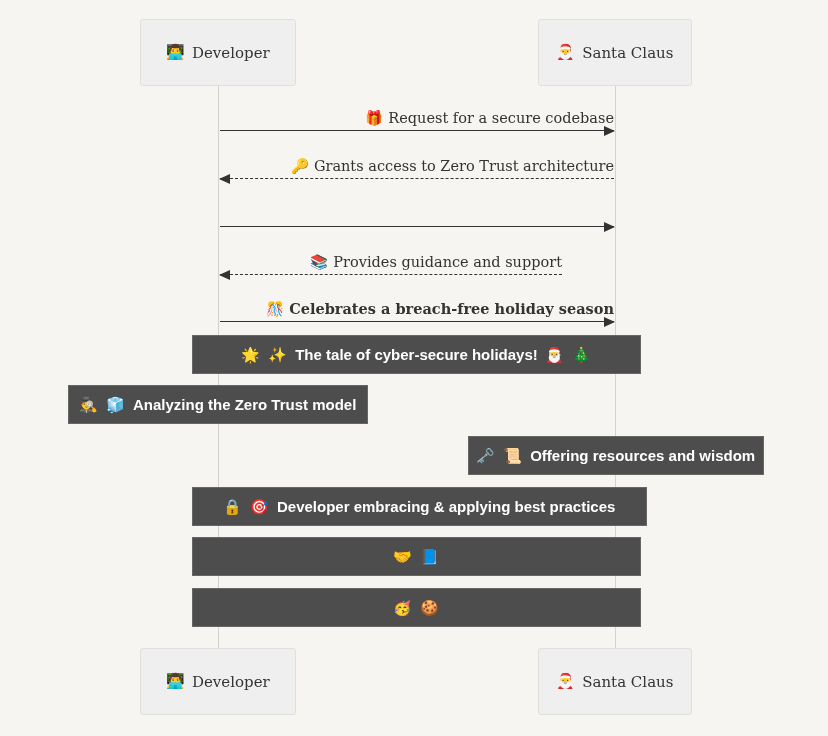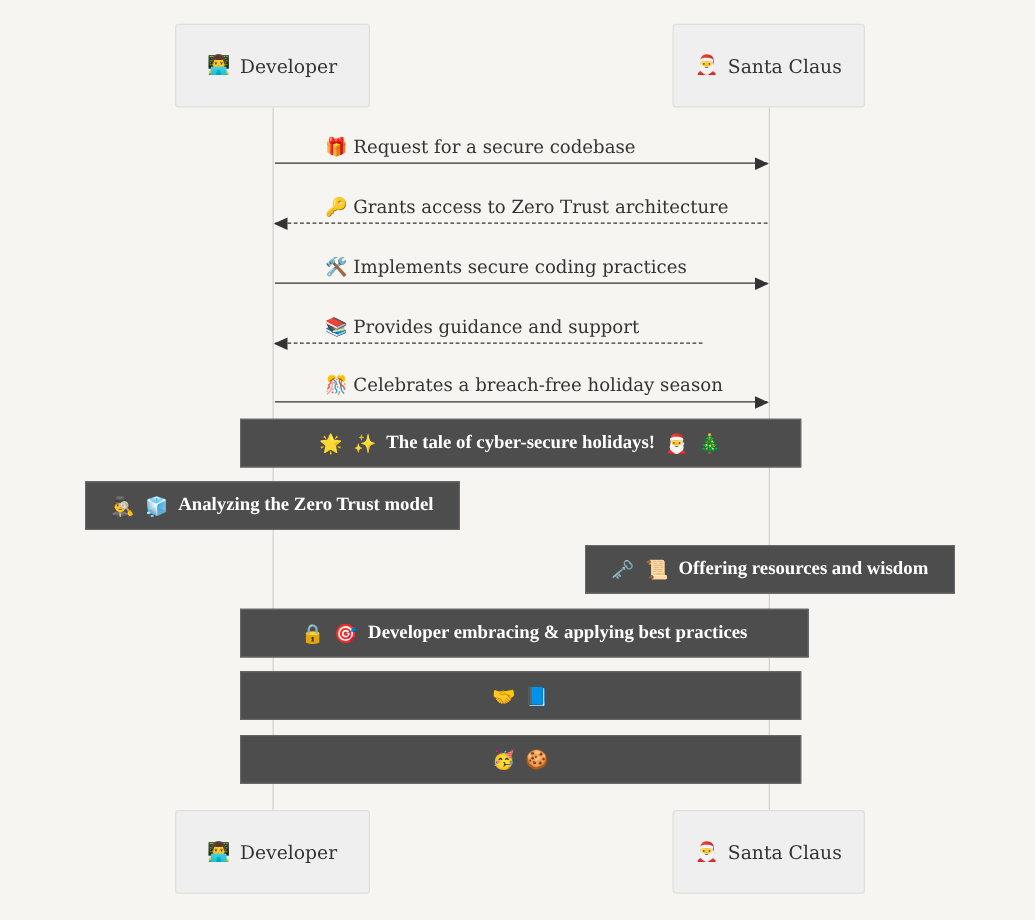--- a/index.html
+++ b/index.html
@@ -50,27 +50,26 @@
 
   
   .message {
     position: absolute;
     z-index: 2;
   }
   .msg-label {
     position: absolute;
     bottom: 4px;
     width: 100%;
-    text-align: left;
+    text-align: right;
     font-size: 14.5px;
     color: #333333;
     font-family: "DejaVu Serif", "Liberation Serif", serif;
     white-space: nowrap;
     line-height: 1.1;
-    margin-left: 40px;
   }
   .msg-label .m-emoji {
     font-family: "DejaVu Sans", sans-serif;
   }
   .msg-line {
     position: absolute;
     left: 0;
     bottom: 0;
     width: 100%;
     height: 0;
@@ -111,21 +110,21 @@
     font-weight: bold;
     font-family: "DejaVu Serif", "Liberation Serif", serif;
     white-space: nowrap;
     z-index: 4;
   }
   .note .n-emoji {
     font-family: "DejaVu Sans", sans-serif;
     font-weight: normal;
   }
   .note .n-text {
-    font-family: Liberation Serif, serif;
+    font-family: Liberation Sans, sans-serif;
   }
 </style>
 </head>
 <body>
 
 <div id="diagram">
     <div class="lifeline" style="left: 218px; top: 86px; height: 562px;"></div>
     <div class="lifeline" style="left: 615px; top: 86px; height: 562px;"></div>
     <div class="participant" style="left: 140px; top: 19px; width: 156px; height: 67px;">
       <span class="p-emoji">👨‍💻</span>
@@ -147,30 +146,29 @@
       <div class="msg-label"><span class="m-emoji">🎁 </span><span class="m-text">Request for a secure codebase</span></div>
       <div class="msg-line"></div>
       <div class="arrowhead right"></div>
     </div>
     <div class="message" style="left: 220px; top: 149px; width: 394px; height: 30px; text-decoration: underline;">
       <div class="msg-label"><span class="m-emoji">🔑 </span><span class="m-text">Grants access to Zero Trust architecture</span></div>
       <div class="msg-line dashed"></div>
       <div class="arrowhead left"></div>
     </div>
     <div class="message" style="left: 220px; top: 197px; width: 394px; height: 30px;">
-      <div class="msg-label"><span class="m-emoji">🛠️ </span><span class="m-text">Implements secure coding practices</span></div>
       <div class="msg-line"></div>
       <div class="arrowhead right"></div>
     </div>
     <div class="message" style="left: 220px; top: 245px; width: 342px; height: 30px;">
       <div class="msg-label"><span class="m-emoji">📚 </span><span class="m-text">Provides guidance and support</span></div>
       <div class="msg-line dashed"></div>
       <div class="arrowhead left"></div>
     </div>
-    <div class="message" style="left: 220px; top: 292px; width: 394px; height: 30px;">
+    <div class="message" style="left: 220px; top: 292px; width: 394px; height: 30px; font-weight: bold;">
       <div class="msg-label"><span class="m-emoji">🎊 </span><span class="m-text">Celebrates a breach-free holiday season</span></div>
       <div class="msg-line"></div>
       <div class="arrowhead right"></div>
     </div>
     <div class="note" style="left: 192px; top: 335px; width: 449px; height: 39px;">
       <span class="n-emoji">🌟</span>
       <span class="n-emoji">✨</span>
       <span class="n-text">The tale of cyber-secure holidays!</span>
       <span class="n-emoji">🎅</span>
       <span class="n-emoji">🎄</span>

